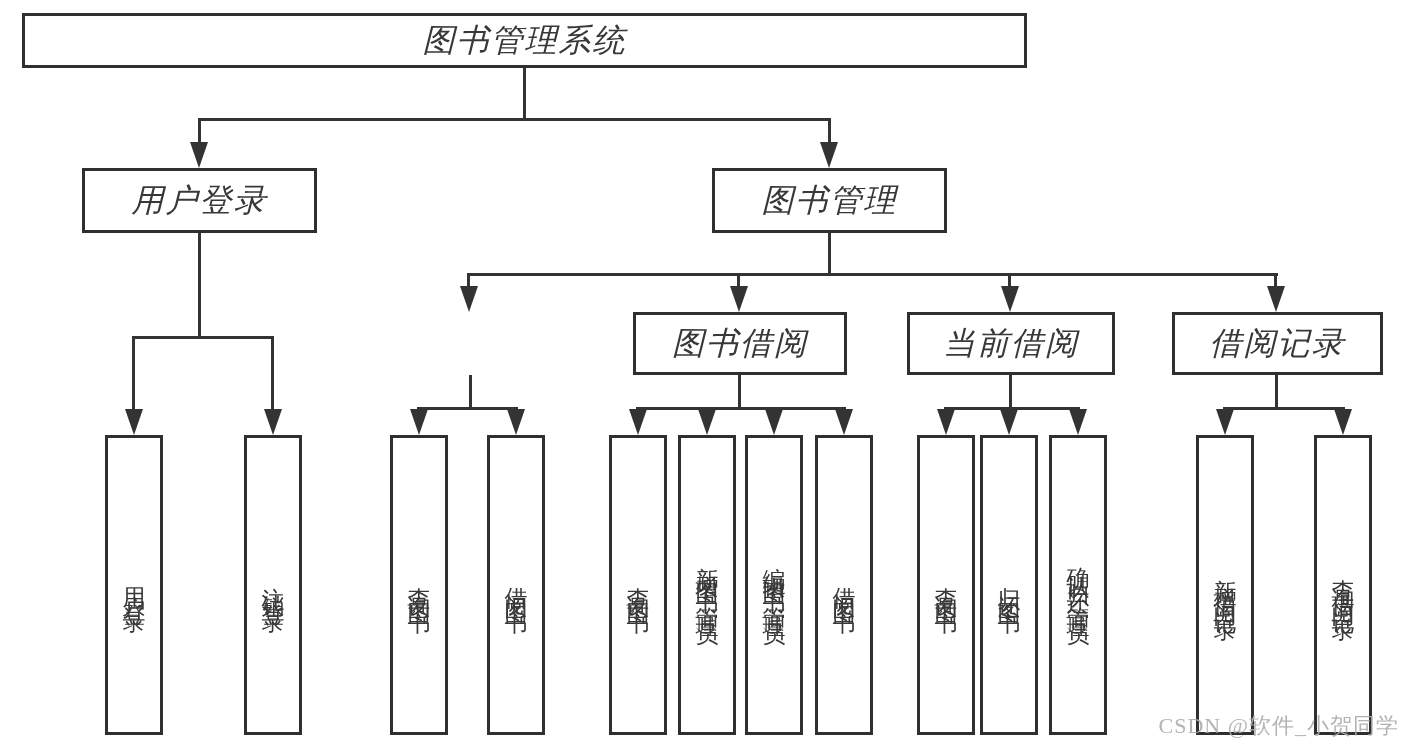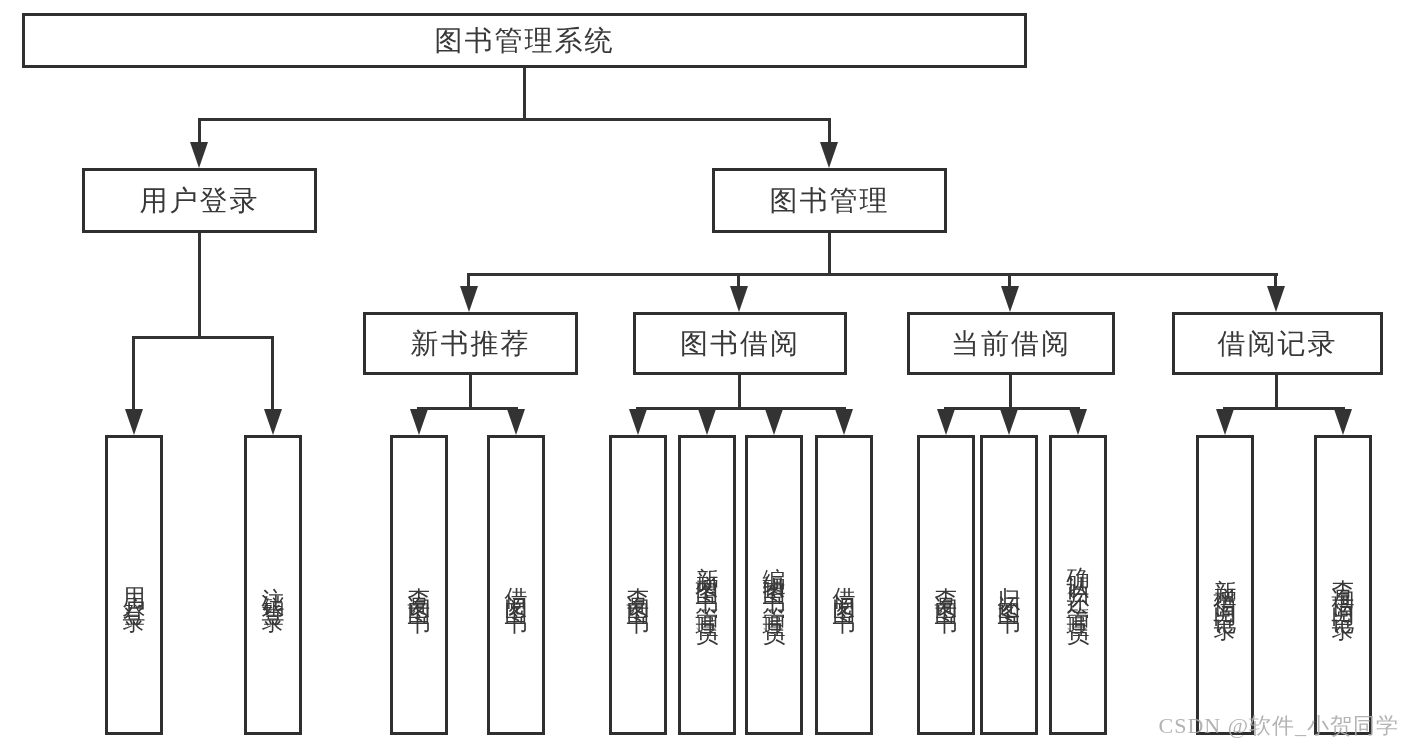--- a/index.html
+++ b/index.html
@@ -4,21 +4,21 @@
 <style>
   html,body{margin:0;padding:0;background:#ffffff;}
   .stage{
     position:relative;width:1405px;height:747px;background:#ffffff;
     font-family:"DejaVu Sans","Liberation Sans",sans-serif;overflow:hidden;
   }
   .node{
     position:absolute;box-sizing:border-box;border:3px solid #2f2f2f;background:#ffffff;
     display:flex;align-items:center;justify-content:center;color:#383838;
   }
-  .hnode{font-size:28px;letter-spacing:2px;}
+  .hnode{font-size:32px;letter-spacing:2px;font-style:italic;}
   .leaf{top:435px;height:300px;width:58px;}
   .vtext{writing-mode:vertical-rl;text-orientation:mixed;font-size:23px;letter-spacing:8px;line-height:1;}
   .line{position:absolute;background:#333333;}
   .arrow{
     position:absolute;width:0;height:0;
     border-left:9px solid transparent;border-right:9px solid transparent;
     border-top:26px solid #333333;
   }
   .watermark{
     position:absolute;top:711px;right:6px;z-index:5;
@@ -59,23 +59,20 @@
   <div class="line" style="left:467px;top:273px;width:811px;height:3px;"></div>
   <div class="line" style="left:467px;top:273px;width:3px;height:16px;"></div>
   <div class="arrow" style="left:460px;top:286px;"></div>
   <div class="line" style="left:737px;top:273px;width:3px;height:16px;"></div>
   <div class="arrow" style="left:730px;top:286px;"></div>
   <div class="line" style="left:1008px;top:273px;width:3px;height:16px;"></div>
   <div class="arrow" style="left:1001px;top:286px;"></div>
   <div class="line" style="left:1274px;top:273px;width:3px;height:16px;"></div>
   <div class="arrow" style="left:1267px;top:286px;"></div>
 
-  <div class="node hnode" style="left:363px;top:312px;width:215px;height:63px;">
-    <span>新书推荐</span>
-  </div>
   <div class="node hnode" style="left:633px;top:312px;width:214px;height:63px;">
     <span>图书借阅</span>
   </div>
   <div class="node hnode" style="left:907px;top:312px;width:208px;height:63px;">
     <span>当前借阅</span>
   </div>
   <div class="node hnode" style="left:1172px;top:312px;width:211px;height:63px;">
     <span>借阅记录</span>
   </div>
 

